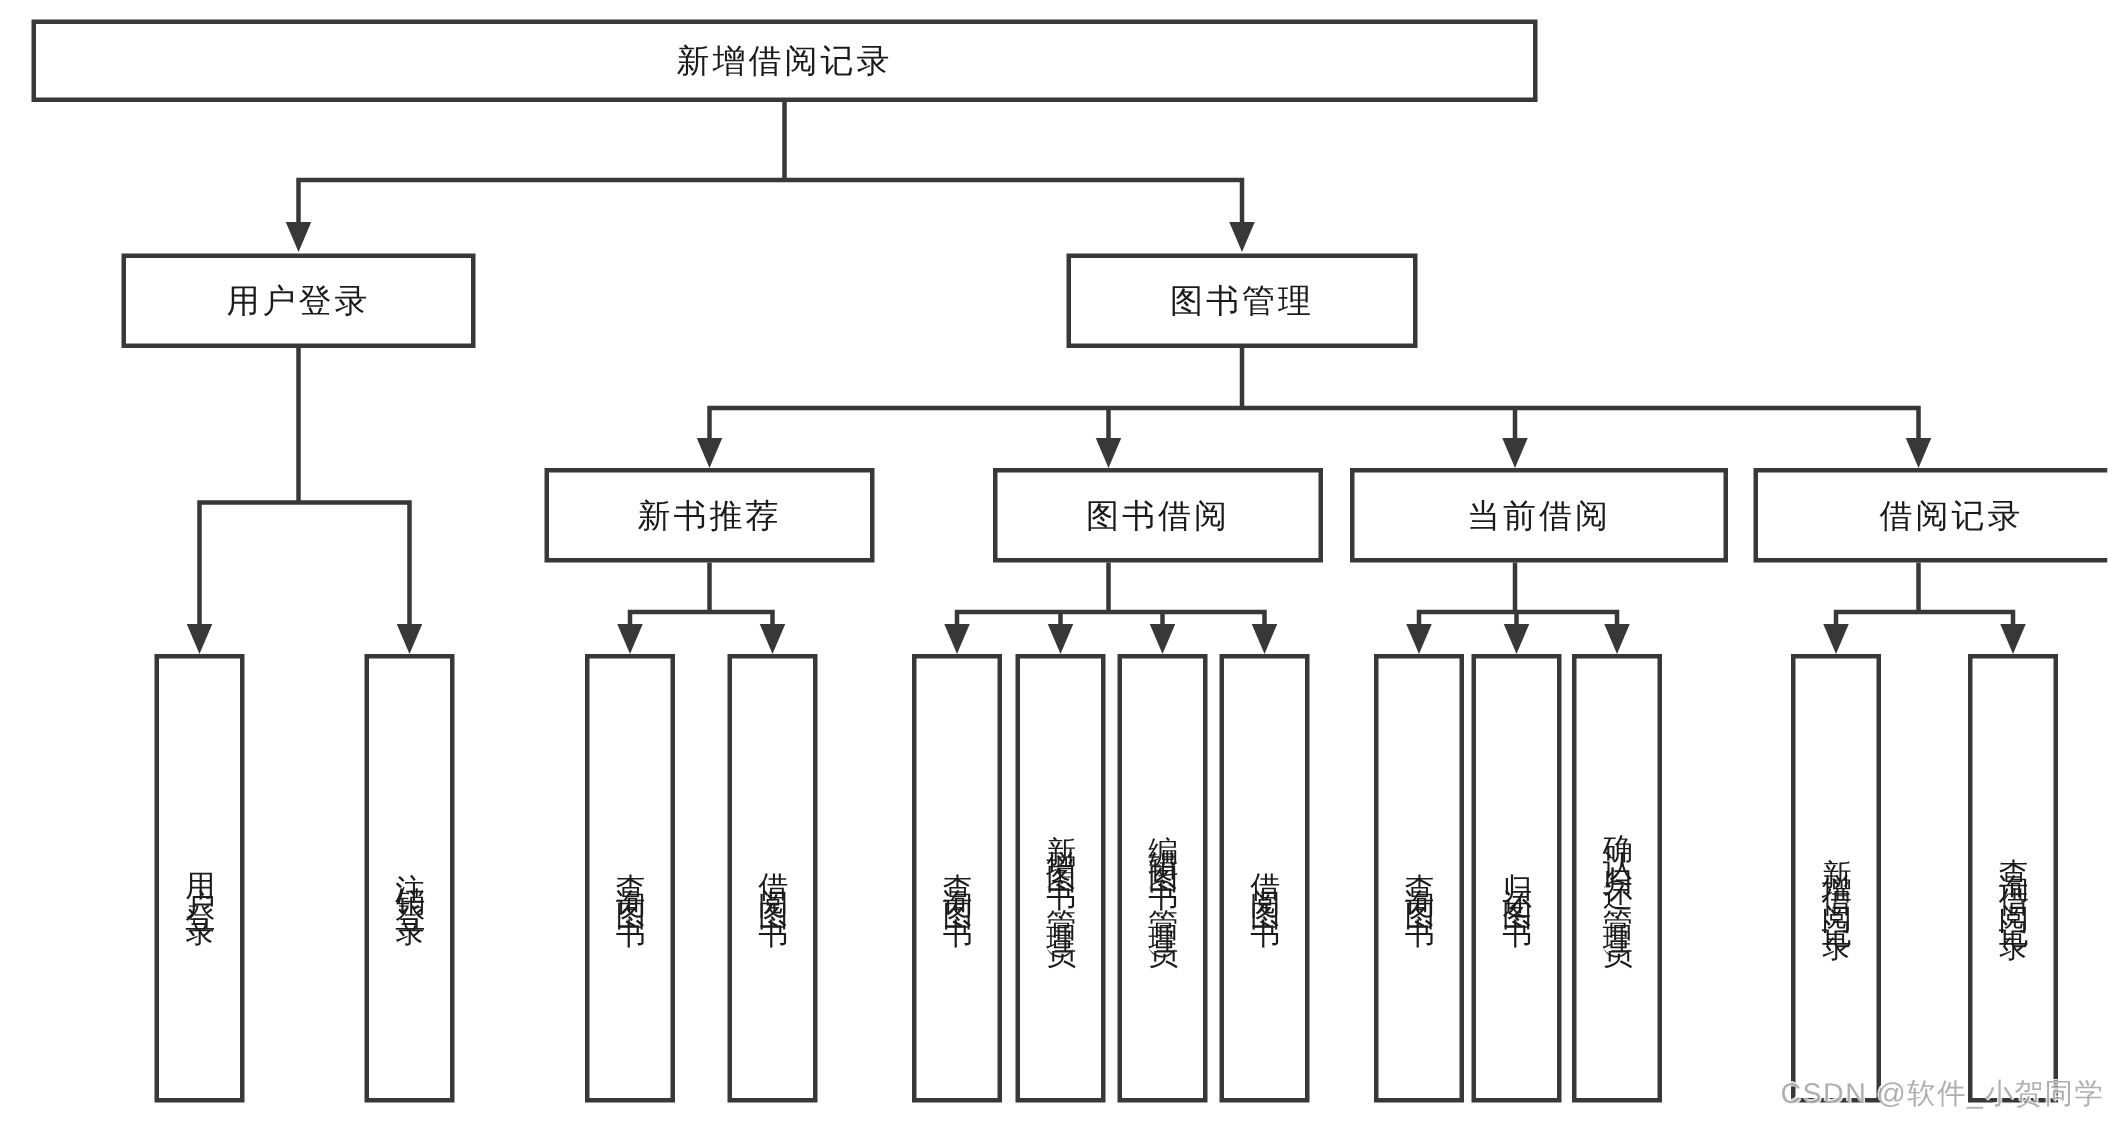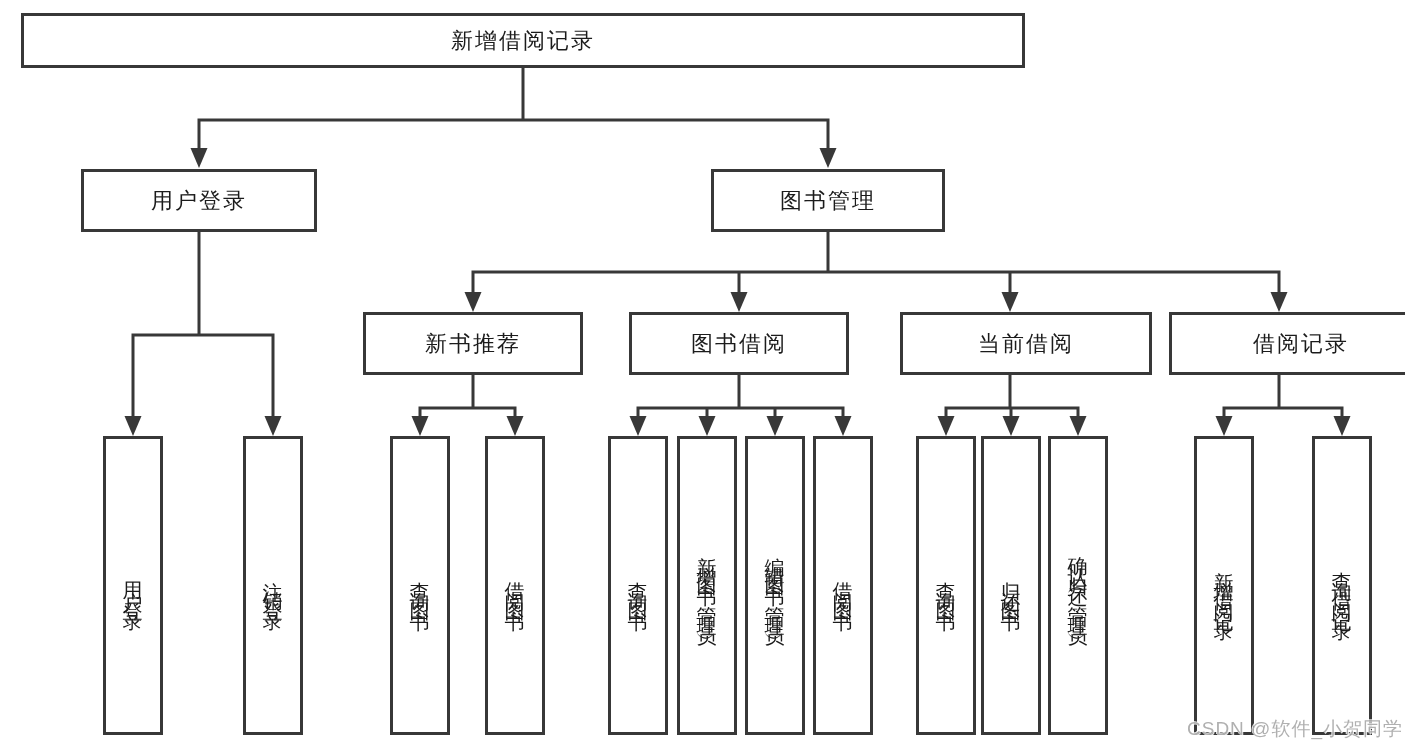--- a/index.html
+++ b/index.html
@@ -78,21 +78,21 @@
   <div class="box h" style="left:81px;top:169px;width:236px;height:63px">
     <span class="lbl">用户登录</span>
   </div>
   <div class="box h" style="left:711px;top:169px;width:234px;height:63px">
     <span class="lbl">图书管理</span>
   </div>
 
   <div class="box h" style="left:363px;top:312px;width:220px;height:63px">
     <span class="lbl">新书推荐</span>
   </div>
-  <div class="box h" style="left:629px;top:312px;width:220px;height:63px">
+  <div class="box h" style="left:662px;top:312px;width:220px;height:63px">
     <span class="lbl">图书借阅</span>
   </div>
   <div class="box h" style="left:900px;top:312px;width:252px;height:63px">
     <span class="lbl">当前借阅</span>
   </div>
   <div class="box h" style="left:1169px;top:312px;width:264px;height:63px">
     <span class="lbl">借阅记录</span>
   </div>
 
   <div class="box leaf" style="left:103px">

